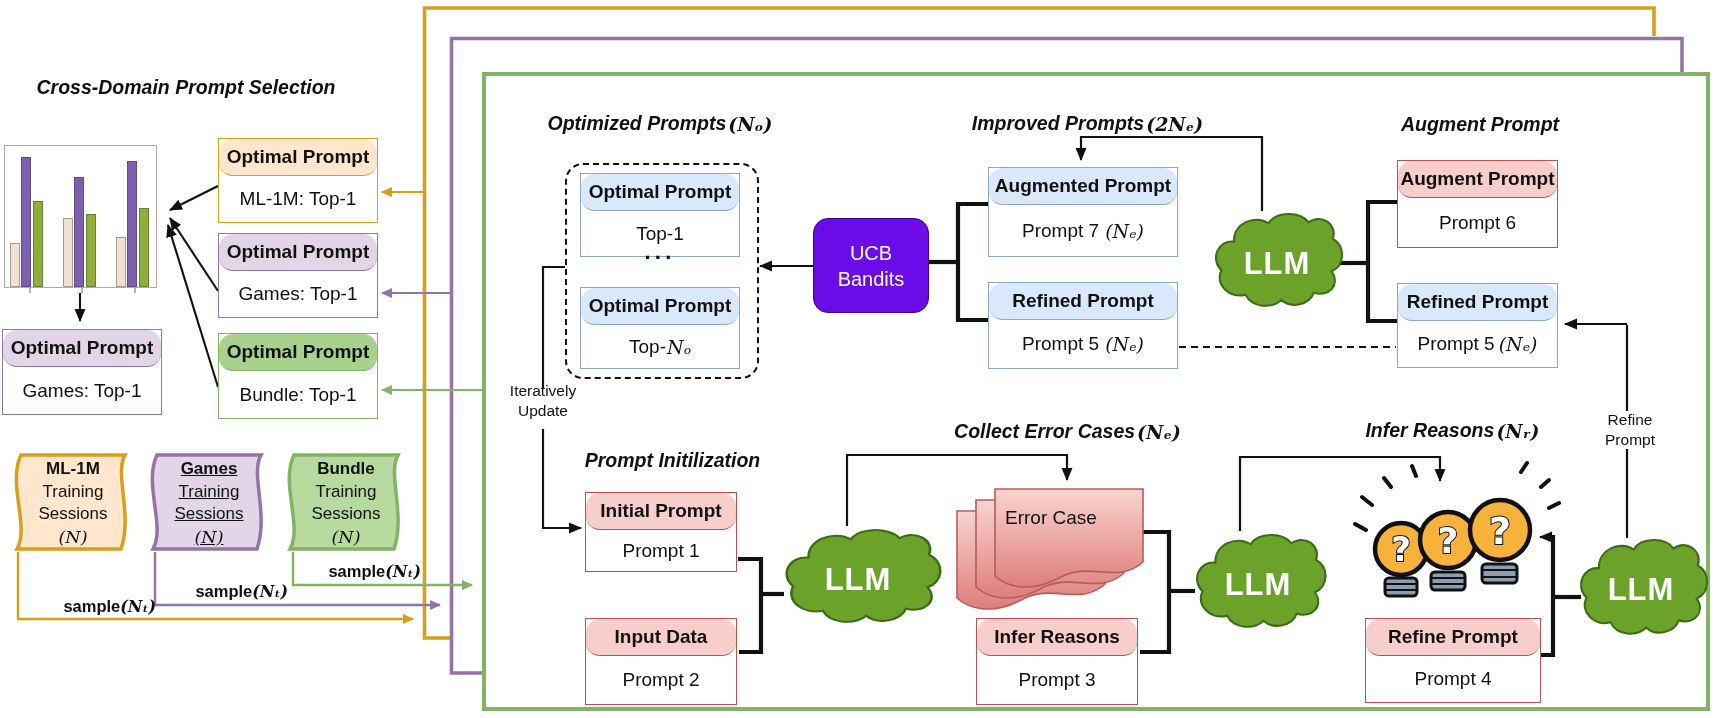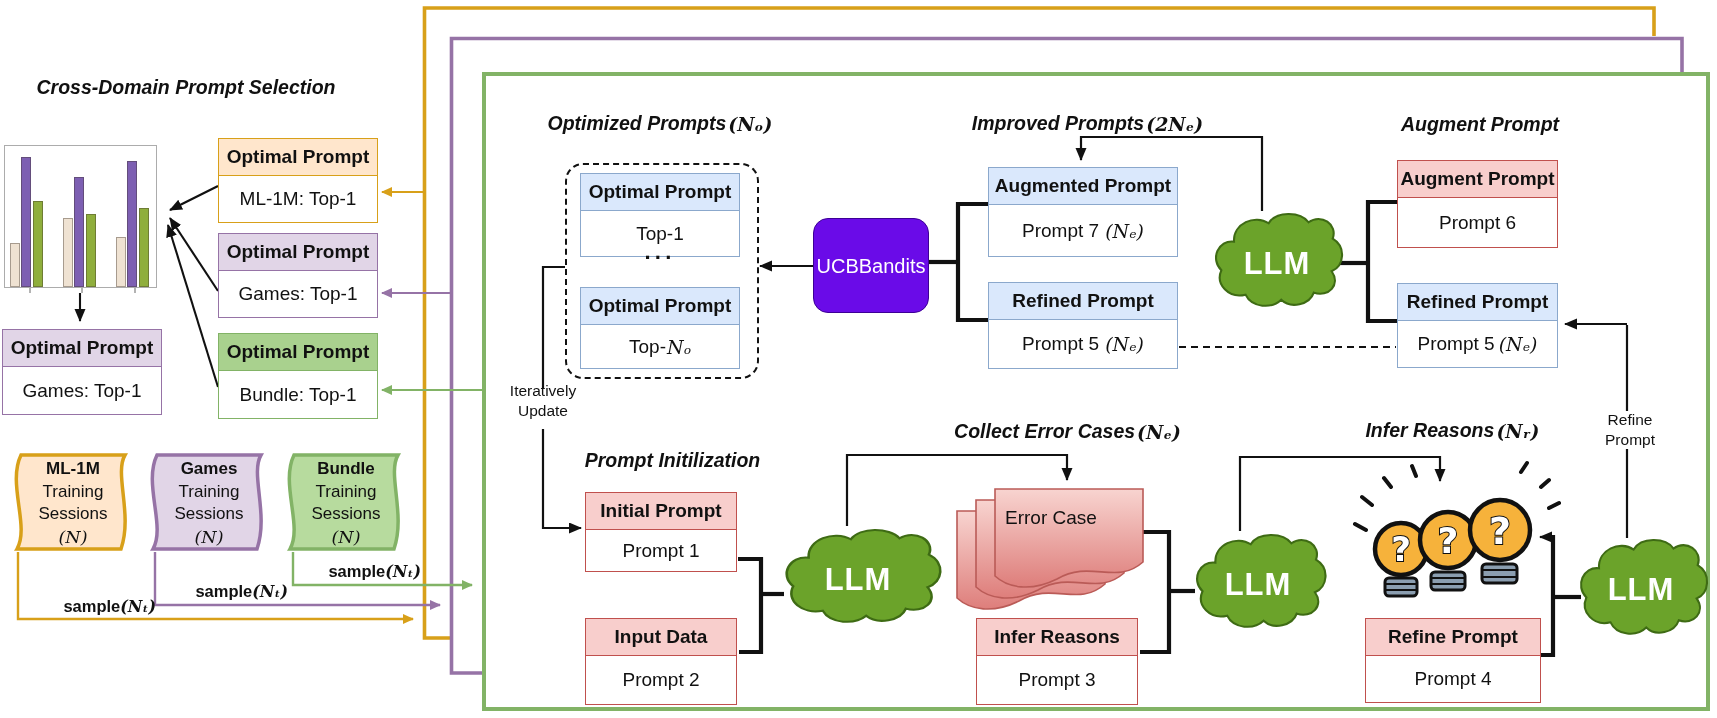--- a/index.html
+++ b/index.html
@@ -8,29 +8,29 @@
   #wires{position:absolute;left:0;top:0;width:1717px;height:718px;}
   .abs{position:absolute;}
   .math{font-family:"DejaVu Serif",serif;font-style:italic;}
   .dtitle{position:absolute;font-weight:bold;font-style:italic;font-size:19.5px;
           display:flex;justify-content:center;align-items:flex-end;white-space:nowrap;gap:2px;}
   .dtitle .math{font-weight:700;font-size:19px;}
   .ctitle{position:absolute;font-weight:bold;font-style:italic;font-size:19.5px;text-align:center;line-height:21px;}
   .pbox{position:absolute;display:flex;flex-direction:column;border:1.8px solid var(--bd);
         background:#fff;box-sizing:border-box;}
   .pbox-h{height:36px;background:var(--hbg);border-bottom:1.8px solid var(--bd);
-          display:flex;align-items:center;justify-content:center;font-weight:bold;font-size:19px;flex:none;}
+          display:flex;align-items:center;justify-content:center;font-weight:bold;font-size:19px;flex:none;border-radius:14px;}
   .pbox-b{flex:1;display:flex;align-items:center;justify-content:center;font-size:19px;gap:6px;}
   .pbox-b .math{font-size:19px;}
   .smalllbl{position:absolute;font-size:15.5px;line-height:20px;text-align:center;}
   .samplelbl{position:absolute;font-size:16.5px;text-align:right;white-space:nowrap;font-weight:bold;}
   .samplelbl .math{font-size:16px;}
   .cloudtxt{position:absolute;width:120px;text-align:center;color:#fff;font-size:31px;font-weight:600;letter-spacing:1px;}
   .ucb{position:absolute;left:813px;top:218px;width:114px;height:93px;background:#6A0BE8;
-       border:1.5px solid #3D0096;border-radius:15px;color:#fff;display:flex;flex-direction:row;
+       border:1.5px solid #3D0096;border-radius:15px;color:#fff;display:flex;flex-direction:column;
        align-items:center;justify-content:center;font-size:20px;line-height:26px;}
   .dashedbox{position:absolute;left:565px;top:163px;width:190px;height:212px;
              border:2.2px dashed #111;border-radius:18px;}
   .dots{position:absolute;left:580px;top:245px;width:160px;text-align:center;
         font-size:22px;font-weight:bold;letter-spacing:3px;}
   .chart{position:absolute;left:4px;top:145px;width:153px;height:143px;
          border:1.5px solid #ACACAC;background:#fff;box-sizing:border-box;}
   .bar{position:absolute;bottom:0;border:1px solid rgba(60,50,40,.4);box-sizing:border-box;}
   .scrolltxt{position:absolute;top:458px;width:134px;text-align:center;font-size:17px;line-height:22.5px;}
   .scrolltxt .sname{font-weight:bold;}
@@ -204,21 +204,21 @@
     <div class="pbox-h">Optimal Prompt</div>
     <div class="pbox-b">Bundle: Top-1</div>
   </div>
 
   <div class="scrolltxt" style="left:6px;">
     <div class="sname">ML-1M</div>
     <div>Training</div>
     <div>Sessions</div>
     <div class="math">(N)</div>
   </div>
-  <div class="scrolltxt" style="left:142px;">
+  <div class="scrolltxt" style="left:142px;text-decoration:underline;">
     <div class="sname">Games</div>
     <div>Training</div>
     <div>Sessions</div>
     <div class="math">(N)</div>
   </div>
   <div class="scrolltxt" style="left:279px;">
     <div class="sname">Bundle</div>
     <div>Training</div>
     <div>Sessions</div>
     <div class="math">(N)</div>

